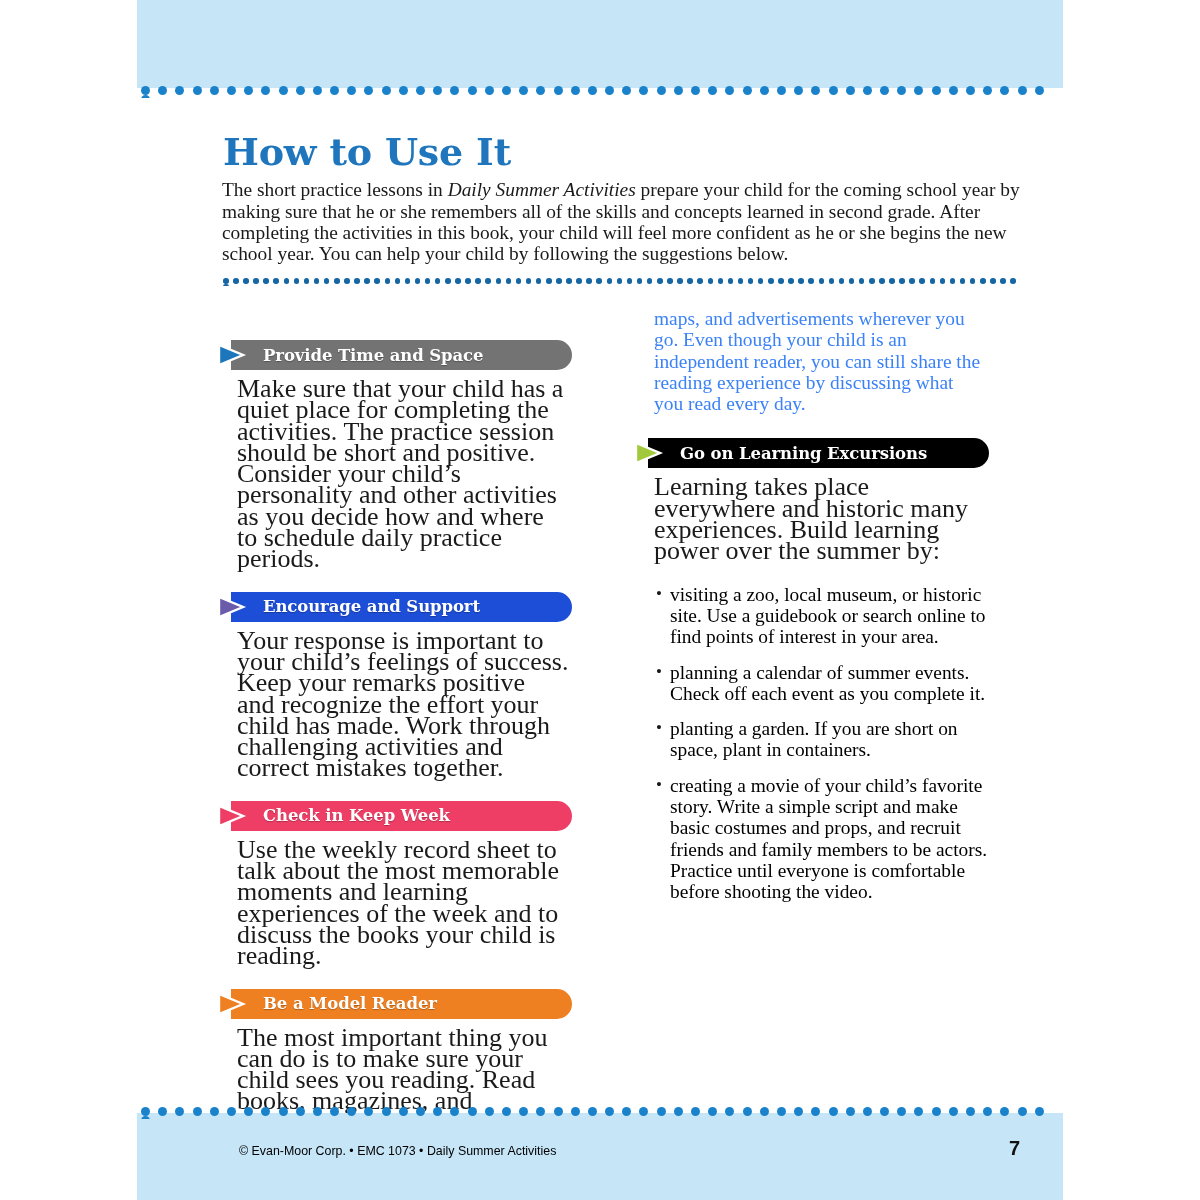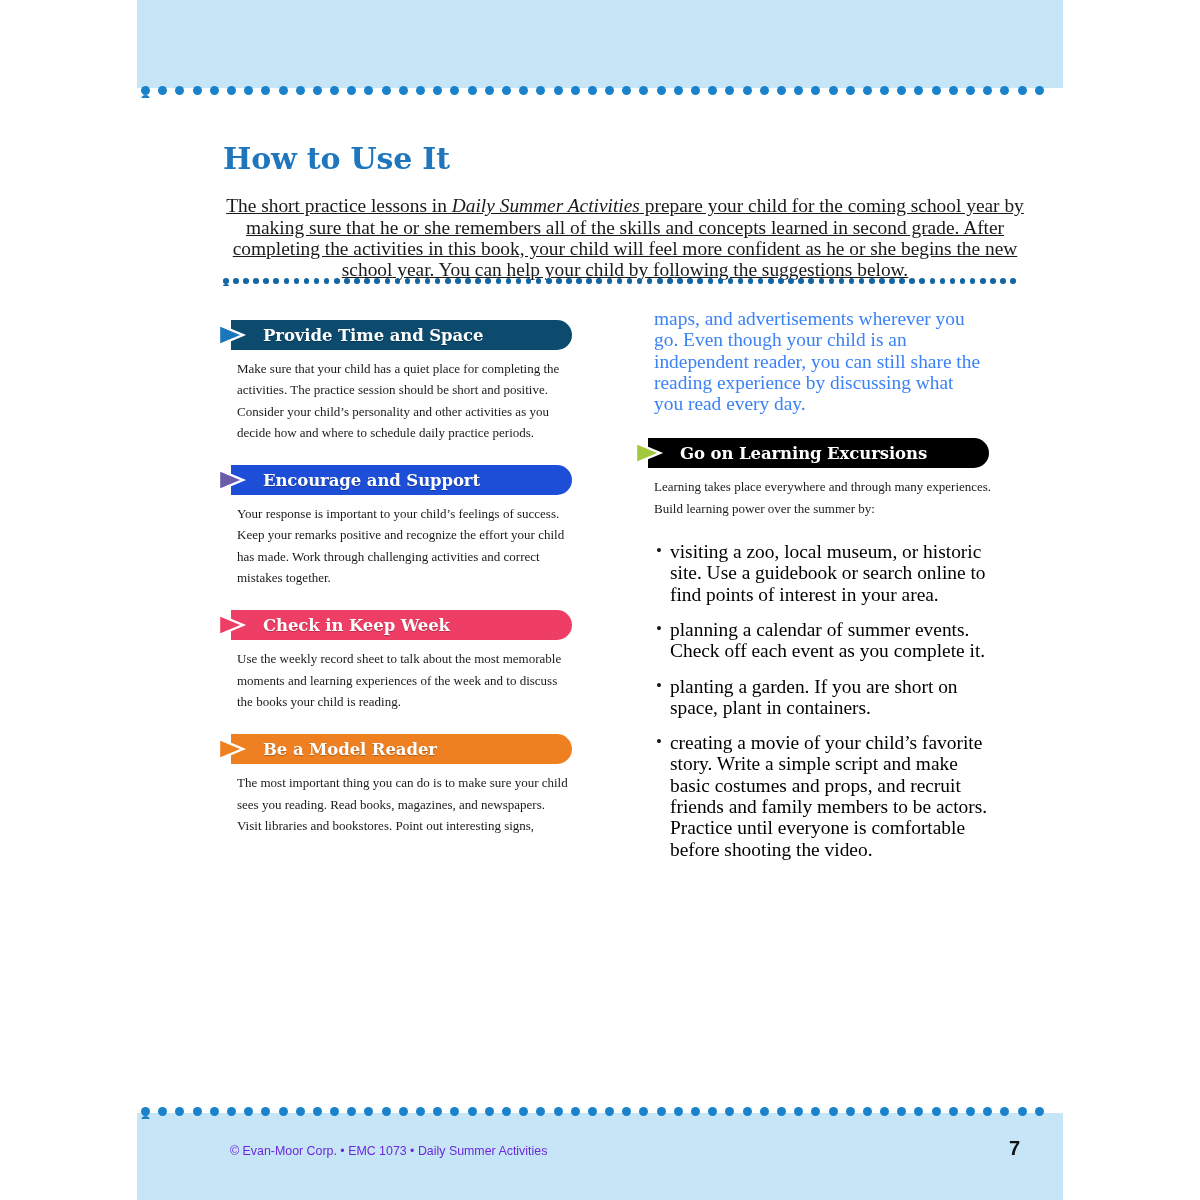--- a/index.html
+++ b/index.html
@@ -72,40 +72,39 @@
   #dots-divider i {
     width: 5.5px; height: 5.5px;
     margin-right: 4.6px;
     background: #1566a4;
   }
 
   
   #heading {
     position: absolute;
     left: 86px;
-    top: 121px;
+    top: 104px;
     font-family: "DejaVu Serif", serif;
     font-weight: bold;
-    font-size: 30px;
+    font-size: 38px;
     letter-spacing: -0.2px;
     color: #1f76bd;
     white-space: nowrap;
   }
 
   
   #intro {
     position: absolute;
     left: 85px;
-    top: 176px;
+    top: 160px;
     width: 806px;
     font-size: 19.4px;
     line-height: 21.3px;
     color: #1a1a1a;
-    text-align: center;
-    text-decoration: underline;
+    text-align: left;
   }
   #intro em { font-style: italic; }
 
   
   .col {
     position: absolute;
     top: 320px;
     width: 355px;
   }
   #col-left  { left: 80px; }
@@ -135,29 +134,29 @@
   .banner .arrow {
     position: absolute;
     left: -14px;
     top: 50%;
     transform: translateY(-50%);
     width: 30px;
     height: 26px;
     display: block;
   }
 
-  .bn-blue   { background: #0c4a6e; }
+  .bn-blue   { background: #737373; margin-top: 20px; }
   .bn-purple { background: #1d4ed8; }
   .bn-pink   { background: #ef3e66; }
   .bn-orange { background: #ef8022; }
   .bn-green  { background: #000000; }
 
   
   .body {
-    font-size: 13px;
+    font-size: 26px;
     line-height: 21.3px;
     color: #1a1a1a;
     margin: 0 0 22px 20px;
     width: 332px;
   }
   #col-right .body { margin-left: 20px; width: 338px; }
 
   .plain {
     font-size: 19.4px;
     line-height: 21.3px;
@@ -186,25 +185,25 @@
     position: absolute;
     left: 0;
     top: -1px;
     font-size: 17px;
     color: #1a1a1a;
   }
 
   
   #footer-credit {
     position: absolute;
-    left: 93px;
+    left: 102px;
     top: 1144px;
     font-family: "Liberation Sans", sans-serif;
     font-size: 12.4px;
-    color: #6d28d9;
+    color: #000000;
     white-space: nowrap;
   }
   #footer-page {
     position: absolute;
     left: 872px;
     top: 1137px;
     font-family: "Liberation Sans", sans-serif;
     font-weight: bold;
     font-size: 20px;
     color: #111111;
@@ -263,21 +262,21 @@
   <div class="col" id="col-right">
 
     <p class="plain">maps, and advertisements wherever you go. Even though your child is an independent reader, you can still share the reading experience by discussing what you read every day.</p>
 
     <div class="banner bn-green">
       <svg class="arrow" viewBox="0 0 30 26">
         <polygon points="2,3 2,23 26,13" fill="#a2c93b" stroke="#ffffff" stroke-width="2.4" stroke-linejoin="miter"></polygon>
       </svg>
       <span class="label">Go on Learning Excursions</span>
     </div>
-    <p class="body">Learning takes place everywhere and through many experiences. Build learning power over the summer by:</p>
+    <p class="body">Learning takes place everywhere and historic many experiences. Build learning power over the summer by:</p>
 
     <ul class="bullets" id="excursion-bullets">
         <li>visiting a zoo, local museum, or historic site. Use a guidebook or search online to find points of interest in your area.</li>
         <li>planning a calendar of summer events. Check off each event as you complete it.</li>
         <li>planting a garden. If you are short on space, plant in containers.</li>
         <li>creating a movie of your child’s favorite story. Write a simple script and make basic costumes and props, and recruit friends and family members to be actors. Practice until everyone is comfortable before shooting the video.</li>
       </ul>
 
   </div>
 

